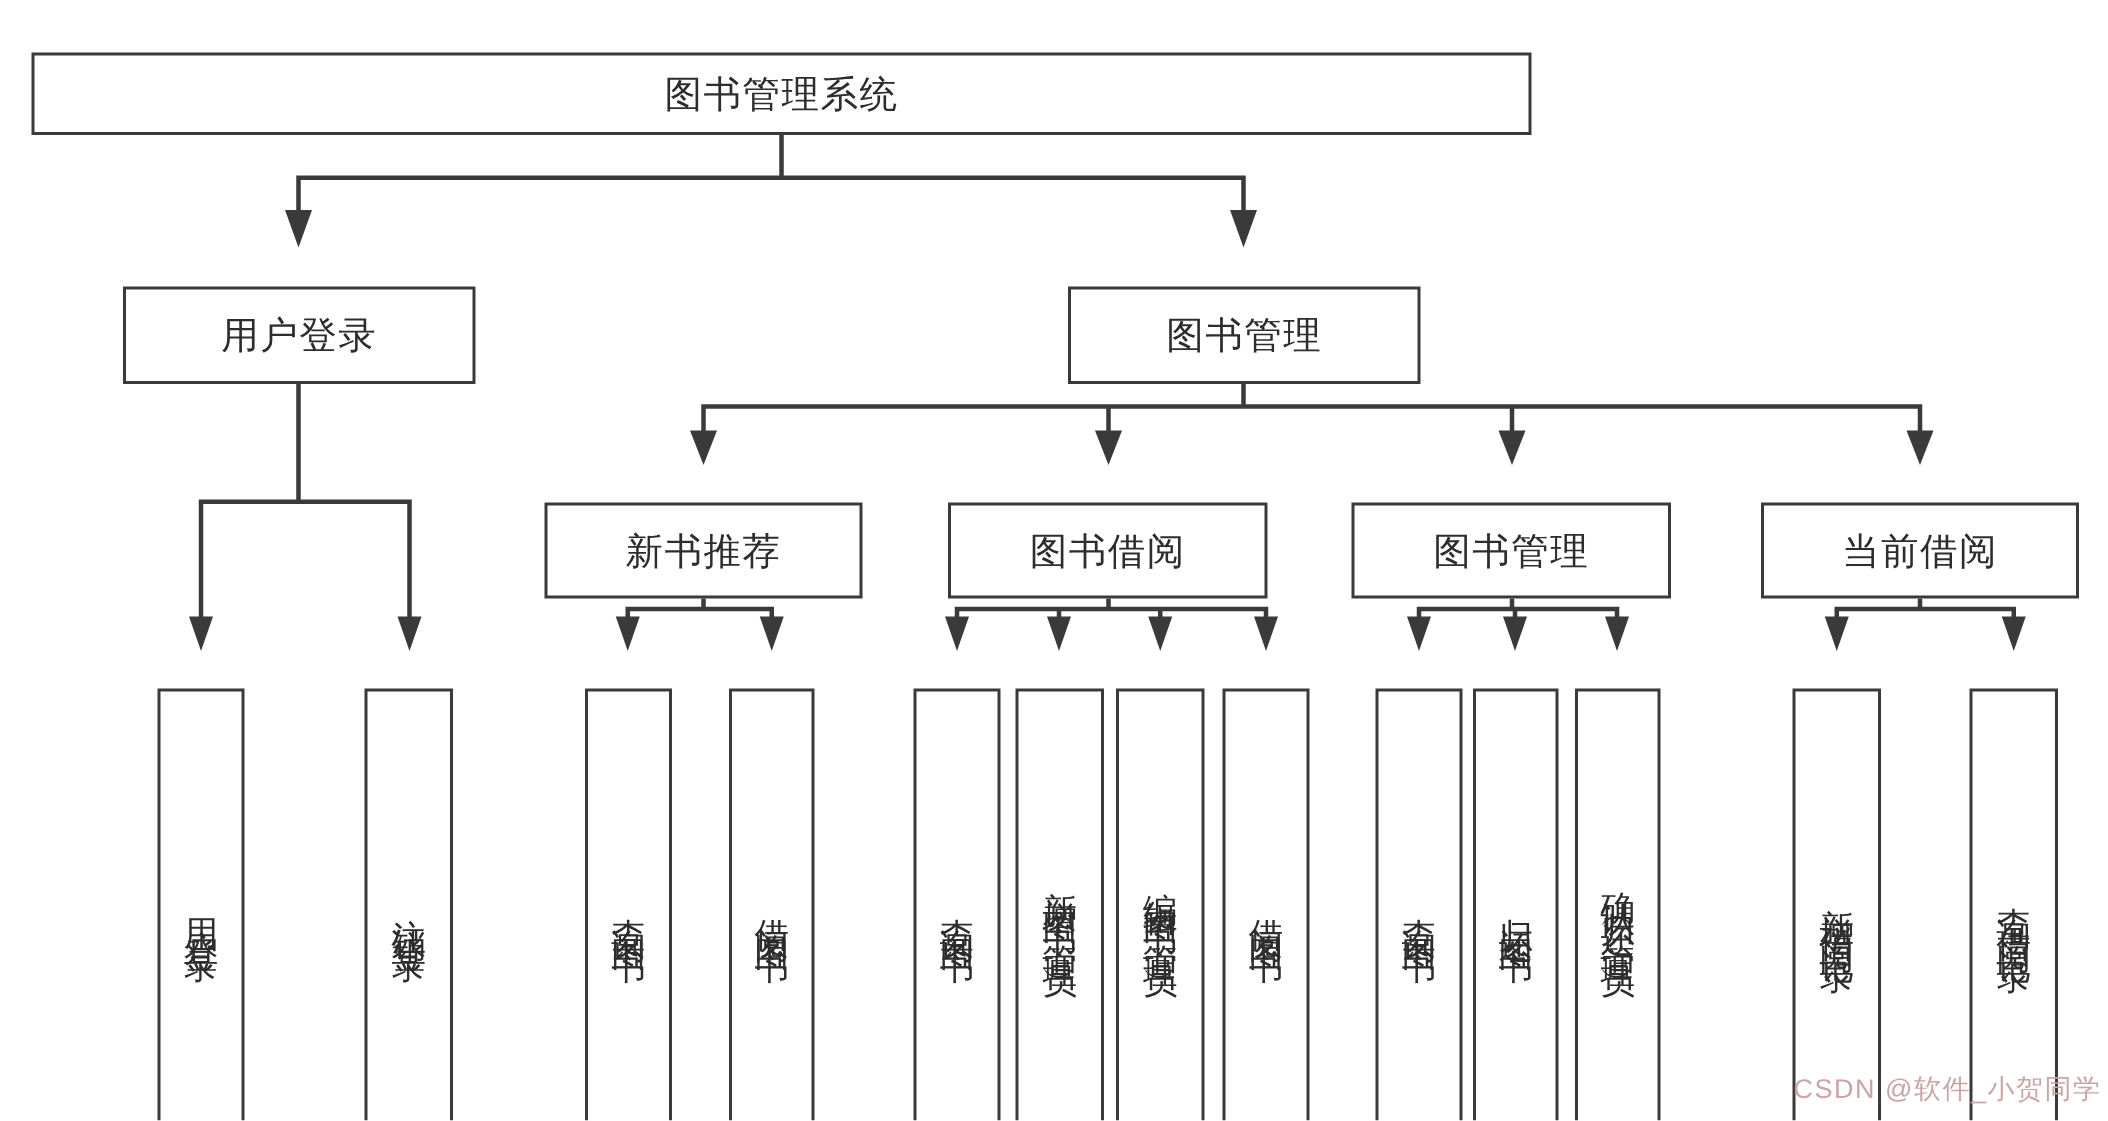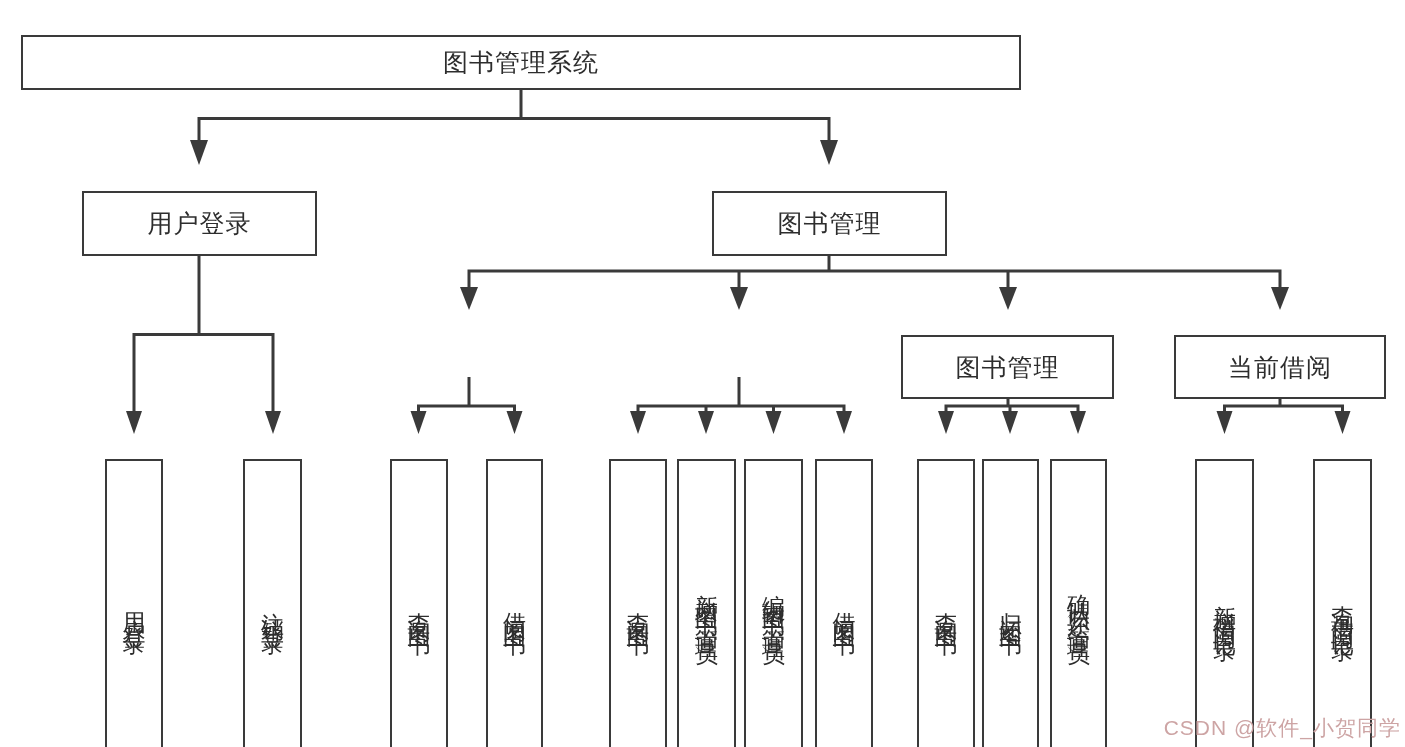--- a/index.html
+++ b/index.html
@@ -31,21 +31,21 @@
     text-orientation:mixed;
     font-size:23px;
     letter-spacing:7px;
     line-height:1;
     white-space:normal;
   }
   .watermark{
     position:absolute;
     right:4px;top:714px;
     z-index:3;
-    font-size:21px;
+    font-size:18px;
     letter-spacing:1px;
     color:var(--watermark,#cda9a9);
     white-space:nowrap;
   }
 </style>
 </head>
 <body>
 
 <div class="stage">
 
@@ -97,20 +97,22 @@
       <polygon class="ar" points="1216.5,411 1232.5,411 1224.5,434"></polygon>
       <polygon class="ar" points="1334.5,411 1350.5,411 1342.5,434"></polygon>
     </g>
   </svg>
 
   <div class="node" style="left:21px;top:13px;width:1000px;height:55px">图书管理系统</div>
 
   <div class="node" style="left:82px;top:169px;width:235px;height:65px">用户登录</div>
   <div class="node" style="left:712px;top:169px;width:235px;height:65px">图书管理</div>
 
+  <div class="node" style="left:363px;top:313px;width:212px;height:64px">新书推荐</div>
+  <div class="node" style="left:632px;top:313px;width:213px;height:64px">图书借阅</div>
   <div class="node" style="left:901px;top:313px;width:213px;height:64px">图书管理</div>
   <div class="node" style="left:1174px;top:313px;width:212px;height:64px">当前借阅</div>
 
   <div class="node leaf" style="left:105px;top:437px;width:58px;height:297px">用户登录</div>
   <div class="node leaf" style="left:243px;top:437px;width:59px;height:297px">注销登录</div>
 
   <div class="node leaf" style="left:390px;top:437px;width:58px;height:297px">查询图书</div>
   <div class="node leaf" style="left:486px;top:437px;width:57px;height:297px">借阅图书</div>
 
   <div class="node leaf" style="left:609px;top:437px;width:58px;height:297px">查询图书</div>

